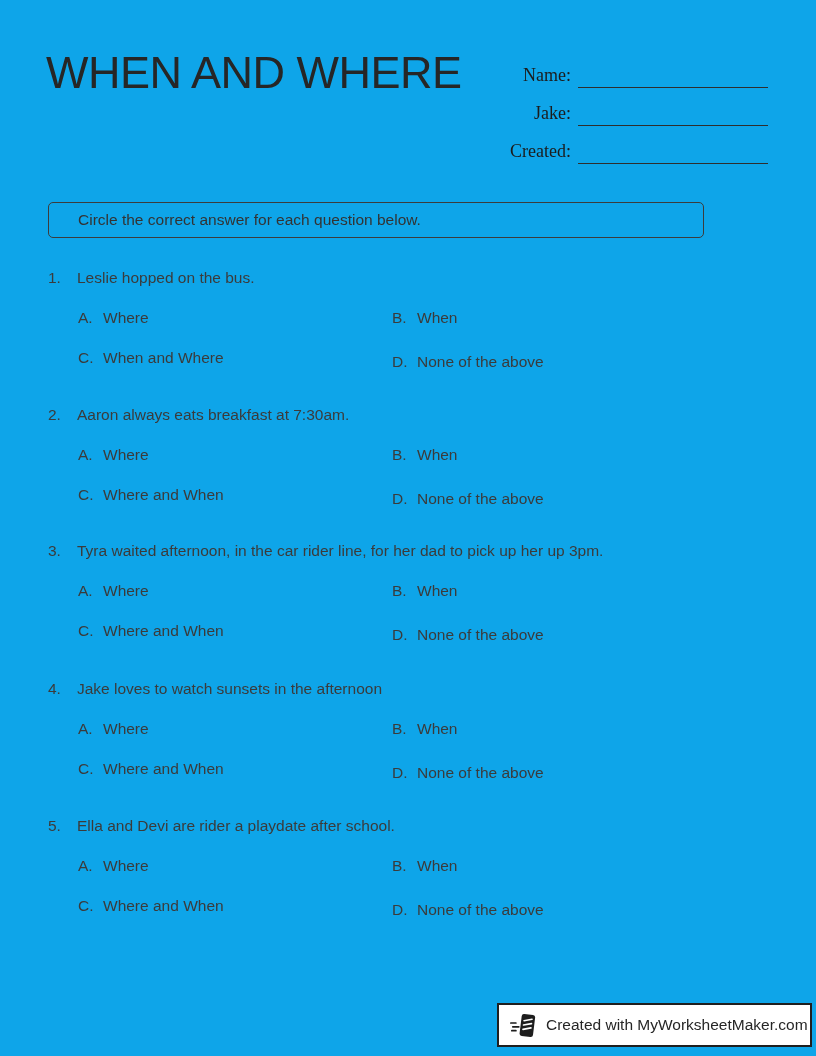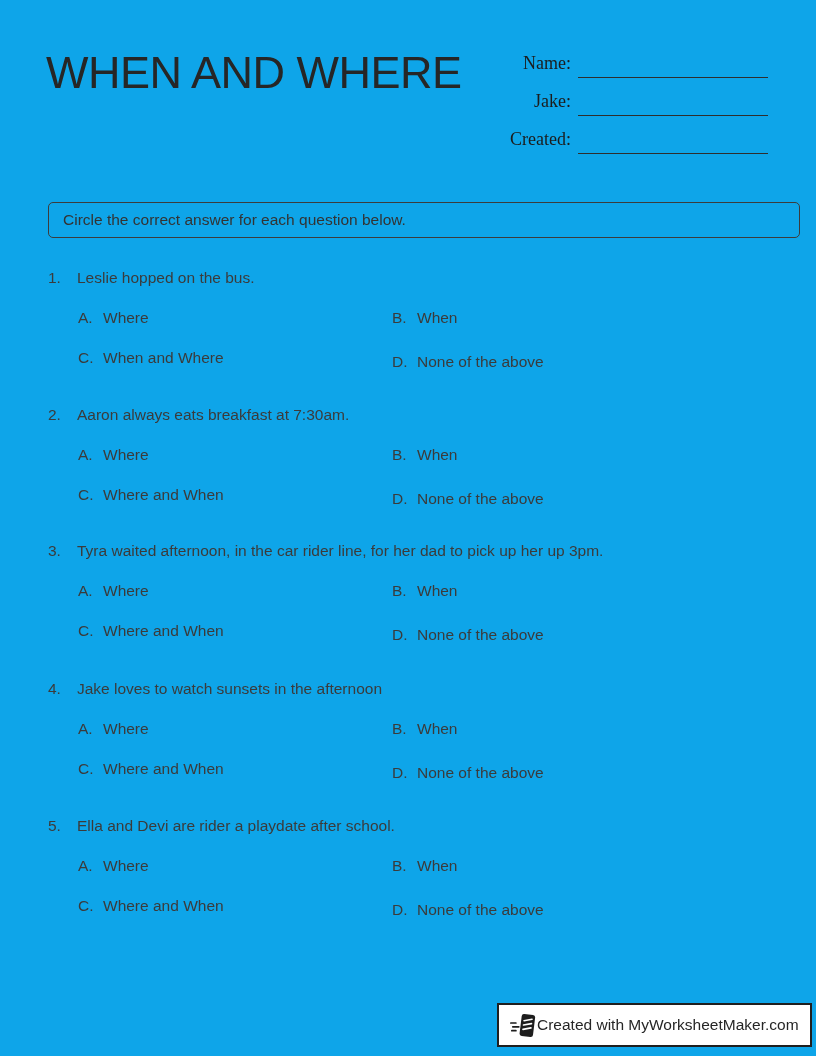--- a/index.html
+++ b/index.html
@@ -27,20 +27,21 @@
   }
   .header-fields {
     position: absolute;
     left: 500px;
     top: 50px;
     width: 268px;
   }
   .field-row {
     display: flex;
     height: 38px;
+    align-items: flex-end;
   }
   .field-label {
     width: 71px;
     flex: none;
     text-align: right;
     font-family: "Liberation Serif", serif;
     font-size: 18px;
     line-height: 26px;
     color: #1c1c1c;
     white-space: nowrap;
@@ -50,28 +51,28 @@
     margin-left: 7px;
     height: 27px;
     border-bottom: 1.5px solid #2e2e2e;
   }
 
   
   .instruction-box {
     position: absolute;
     left: 48px;
     top: 202px;
-    width: 752px;
+    width: 656px;
     height: 36px;
     box-sizing: border-box;
     border: 1.5px solid #3c3c3c;
     border-radius: 5px;
     display: flex;
     align-items: center;
-    padding-left: 14px;
+    padding-left: 29px;
     font-size: 15.5px;
     color: #333333;
   }
 
   
   .question {
     position: absolute;
     left: 48px;
     width: 720px;
   }
@@ -109,20 +110,21 @@
     position: absolute;
     top: 1003px;
     right: 4px;
     width: 315px;
     height: 44px;
     box-sizing: border-box;
     border: 2px solid #1f1f1f;
     display: flex;
     align-items: center;
     padding: 12px 11px;
+    gap: 9px;
     background: #ffffff;
   }
   .footer-text {
     font-size: 15.5px;
     color: #262626;
     white-space: nowrap;
   }
   .logo-icon { flex: none; display: block; }
 </style>
 </head>

